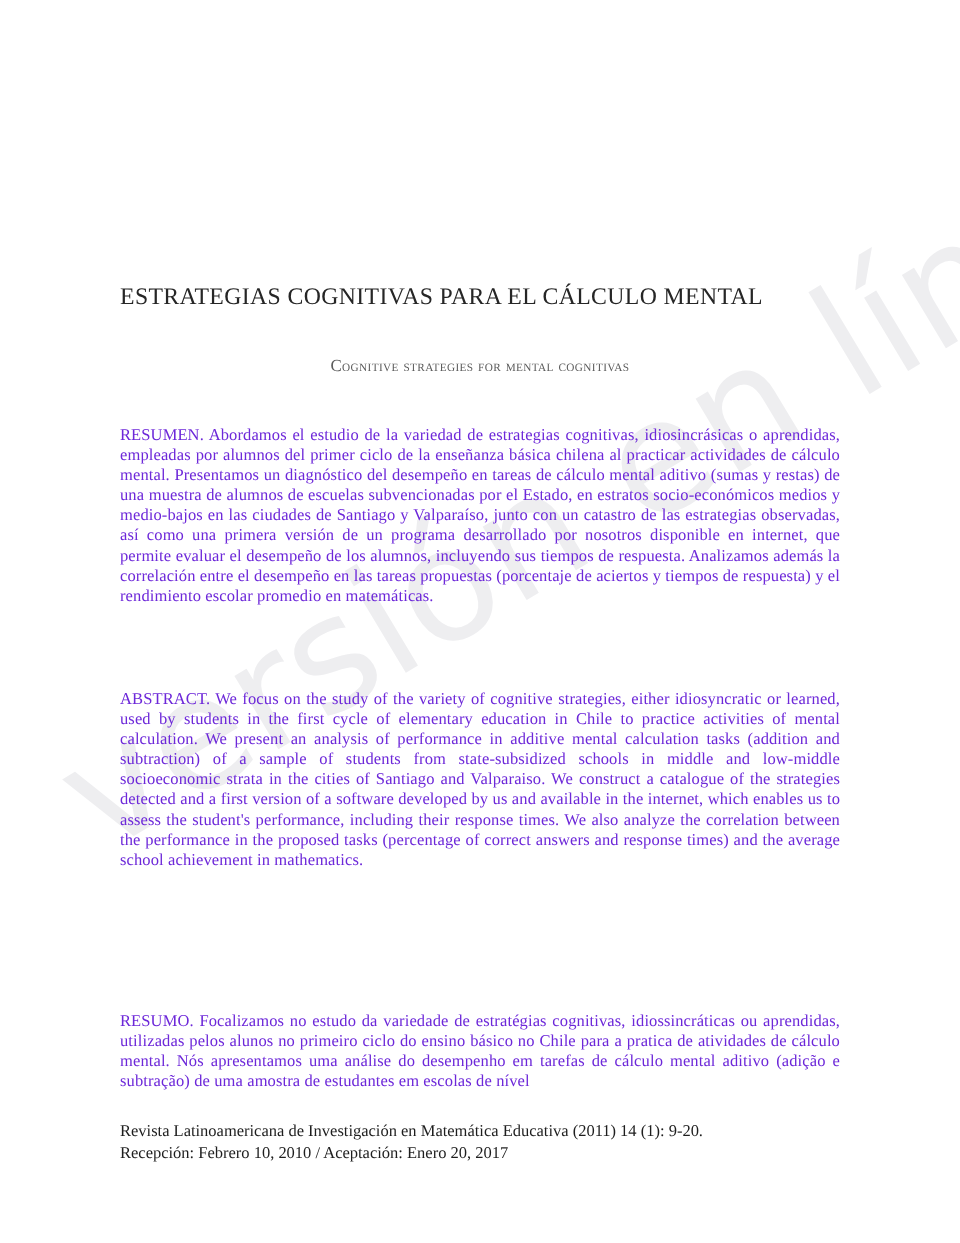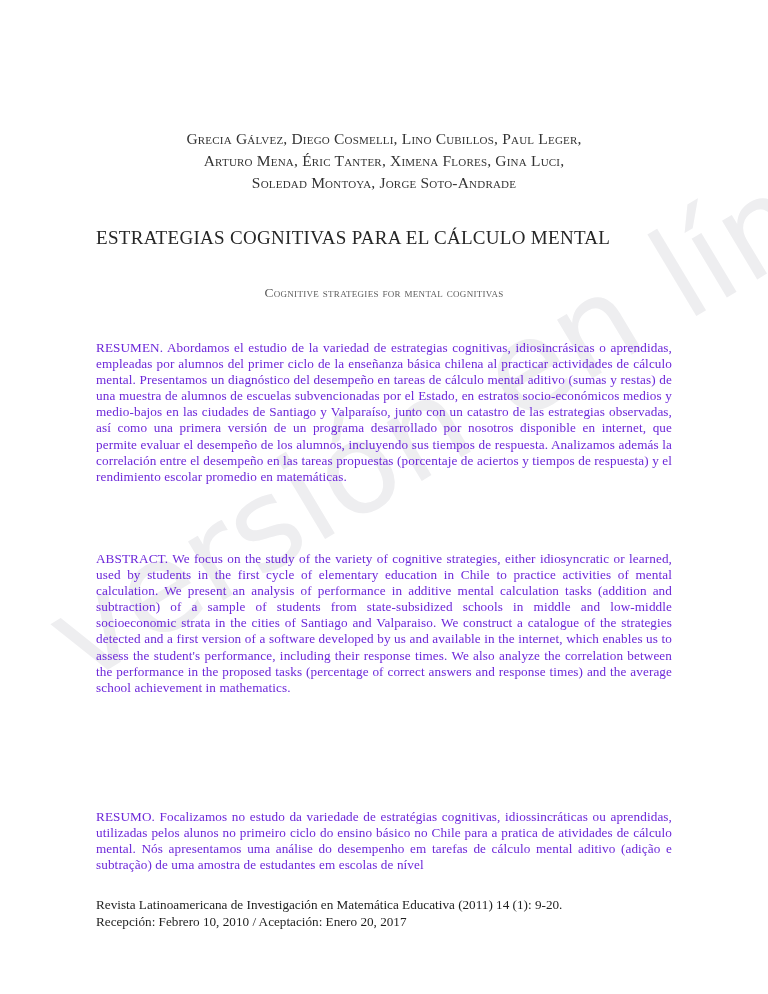--- a/index.html
+++ b/index.html
@@ -132,25 +132,20 @@
 <body>
 
 <div class="page">
 
   <div class="watermark">
     <div class="watermark-text">versión en línea</div>
   </div>
 
   <div class="content">
 
-    <div class="authors">
-      <span class="aline">Grecia Gálvez, Diego Cosmelli, Lino Cubillos, Paul Leger,</span>
-      <span class="aline">Arturo Mena, Éric Tanter, Ximena Flores, Gina Luci,</span>
-      <span class="aline">Soledad Montoya, Jorge Soto-Andrade</span>
-    </div>
 
     <div class="title">ESTRATEGIAS COGNITIVAS PARA EL CÁLCULO MENTAL</div>
 
     <div class="subtitle">Cognitive strategies for mental cognitivas</div>
 
     <div class="block block-resumen">
       <p class="lead">RESUMEN. Abordamos el estudio de la variedad de estrategias cognitivas, idiosincrásicas o aprendidas, empleadas por alumnos del primer ciclo de la enseñanza básica chilena al practicar actividades de cálculo mental. Presentamos un diagnóstico del desempeño en tareas de cálculo mental aditivo (sumas y restas) de una muestra de alumnos de escuelas subvencionadas por el Estado, en estratos socio-económicos medios y medio-bajos en las ciudades de Santiago y Valparaíso, junto con un catastro de las estrategias observadas, así como una primera versión de un programa desarrollado por nosotros disponible en internet, que permite evaluar el desempeño de los alumnos, incluyendo sus tiempos de respuesta. Analizamos además la correlación entre el desempeño en las tareas propuestas (porcentaje de aciertos y tiempos de respuesta) y el rendimiento escolar promedio en matemáticas.</p>
     </div>
 
     <div class="block block-abstract">

